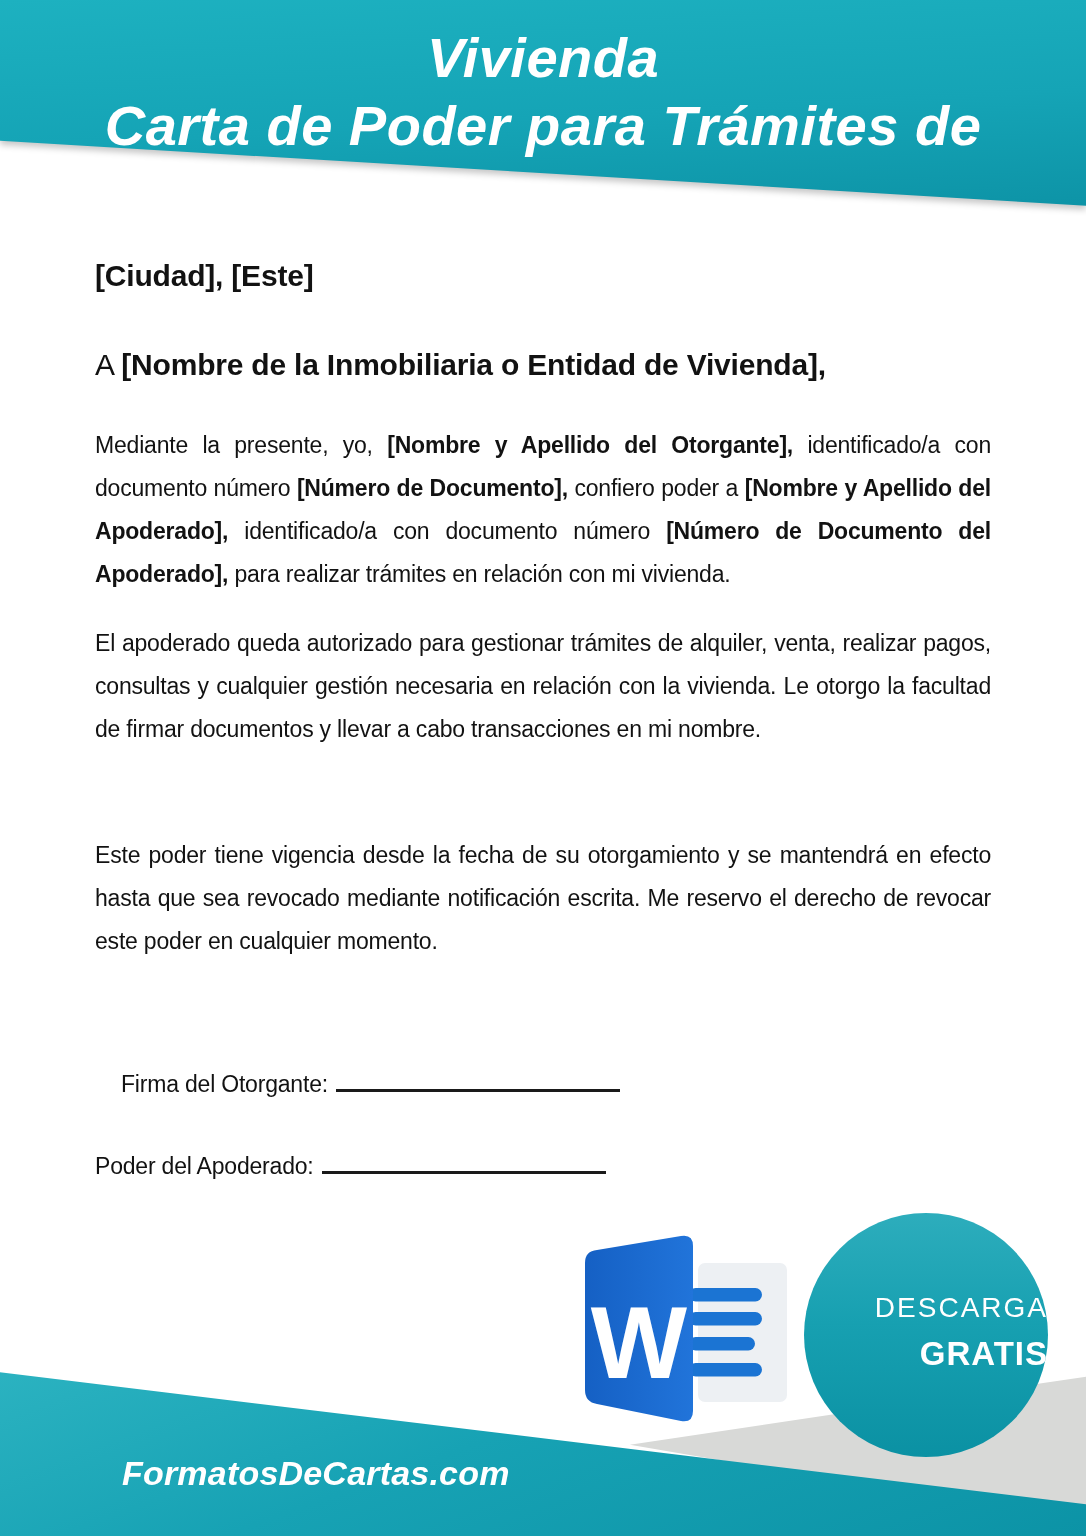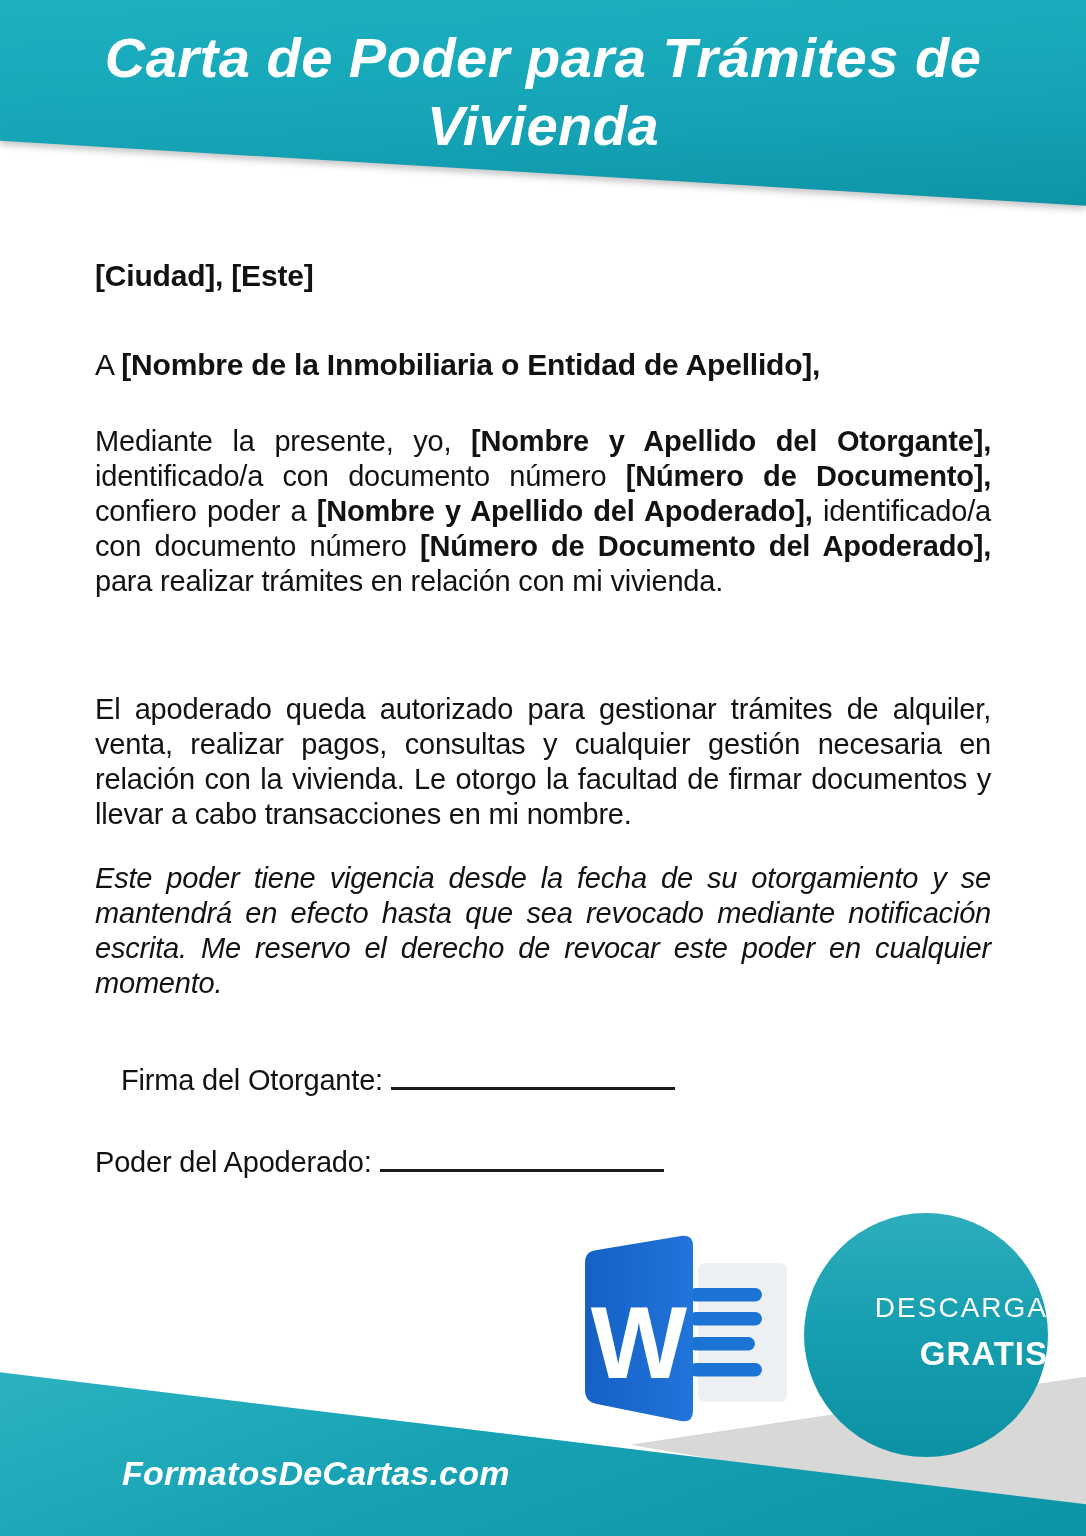--- a/index.html
+++ b/index.html
@@ -23,30 +23,30 @@
   }
   .title {
     margin:24px 0 0 0; color:#ffffff; font-style:italic; font-weight:700;
     font-size:56px; line-height:68px; text-align:center; letter-spacing:0.5px;
   }
   .t-line { display:block; }
 
   
   .para, .lead, .sig {
     position:absolute; left:95px; width:896px; margin:0;
-    font-size:29px; line-height:35px; letter-spacing:-0.2px; color:#121212;
+    font-size:23px; line-height:43px; letter-spacing:-0.2px; color:#121212;
   }
   .lead { font-size:30px; line-height:38px; }
   .bold, b { font-weight:700; }
   .just { text-align:justify; }
   .date-line { top:257px; font-weight:700; }
   .recipient-line { top:346px; }
   .p-grant { top:424px; }
-  .p-powers { top:692px; }
-  .p-validity { top:861px;font-style:italic; }
+  .p-powers { top:622px; }
+  .p-validity { top:834px; }
   .sig-1 { top:1063px;margin-left:26px; }
   .sig-2 { top:1145px; }
   .sig-line {
     display:inline-block; width:284px; height:24px; margin-left:8px;
     border-bottom:3px solid #1a1a1a; vertical-align:baseline;
   }
 
   
   .gray-wedge {
     position:absolute; left:0; top:1370px; width:1086px; height:166px;
@@ -81,29 +81,29 @@
   .badge-line2 { font-size:33px; font-weight:700; letter-spacing:1px; line-height:50px; margin-top:4px; }
 </style>
 </head>
 <body>
 
 <div class="page">
 
   <div class="header-wrap">
     <header class="header">
       <h1 class="title">
+        <span class="t-line">Vivienda</span>
         <span class="t-line">Carta de Poder para Trámites de</span>
-        <span class="t-line">Vivienda</span>
       </h1>
     </header>
   </div>
 
   <p class="lead bold date-line">[Ciudad], [Este]</p>
 
-  <p class="lead recipient-line"><span>A </span><b>[Nombre de la Inmobiliaria o Entidad de Apellido],</b></p>
+  <p class="lead recipient-line"><span>A </span><b>[Nombre de la Inmobiliaria o Entidad de Vivienda],</b></p>
 
   <p class="para just p-grant"><span>Mediante la presente, yo, </span><b>[Nombre y Apellido del Otorgante],</b><span> identificado/a con documento número </span><b>[Número de Documento],</b><span> confiero poder a </span><b>[Nombre y Apellido del Apoderado],</b><span> identificado/a con documento número </span><b>[Número de Documento del Apoderado],</b><span> para realizar trámites en relación con mi vivienda.</span></p>
 
   <p class="para just p-powers">El apoderado queda autorizado para gestionar trámites de alquiler, venta, realizar pagos, consultas y cualquier gestión necesaria en relación con la vivienda. Le otorgo la facultad de firmar documentos y llevar a cabo transacciones en mi nombre.</p>
 
   <p class="para just p-validity">Este poder tiene vigencia desde la fecha de su otorgamiento y se mantendrá en efecto hasta que sea revocado mediante notificación escrita. Me reservo el derecho de revocar este poder en cualquier momento.</p>
 
   <p class="sig sig-1"><span>Firma del Otorgante:</span><span class="sig-line"></span></p>
 
   <p class="sig sig-2"><span>Poder del Apoderado:</span><span class="sig-line"></span></p>

